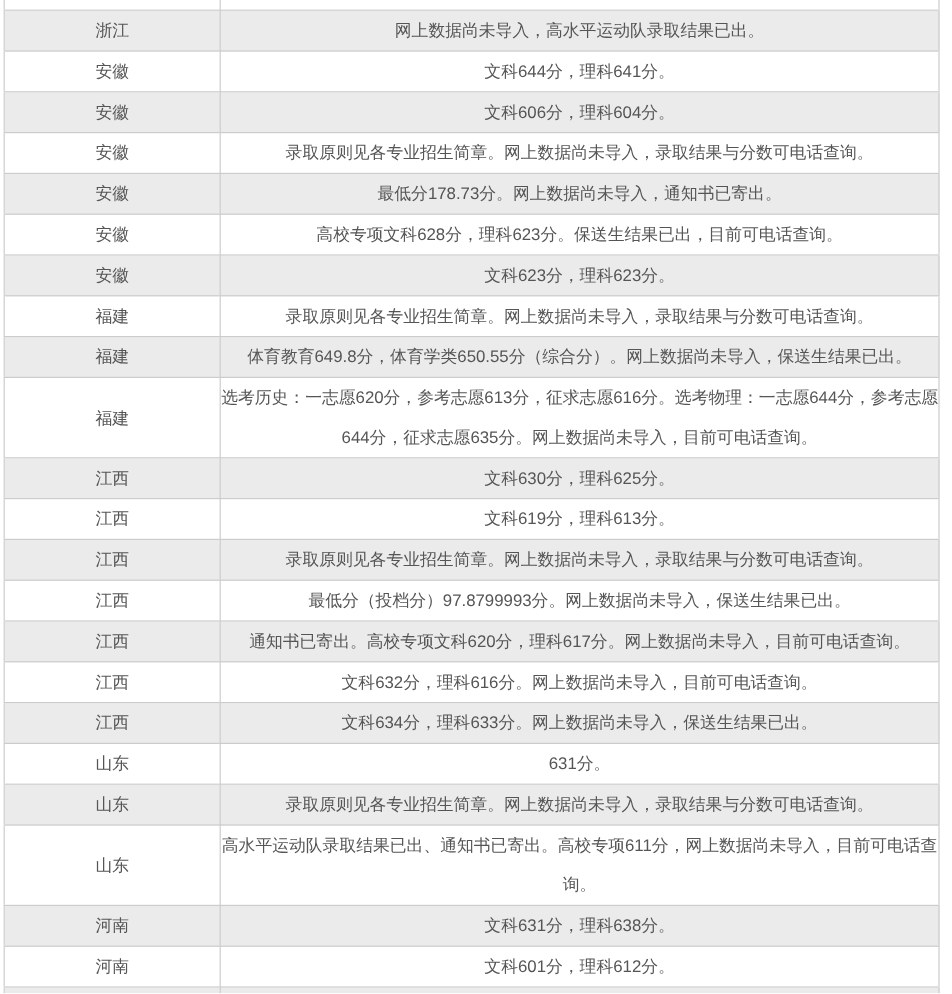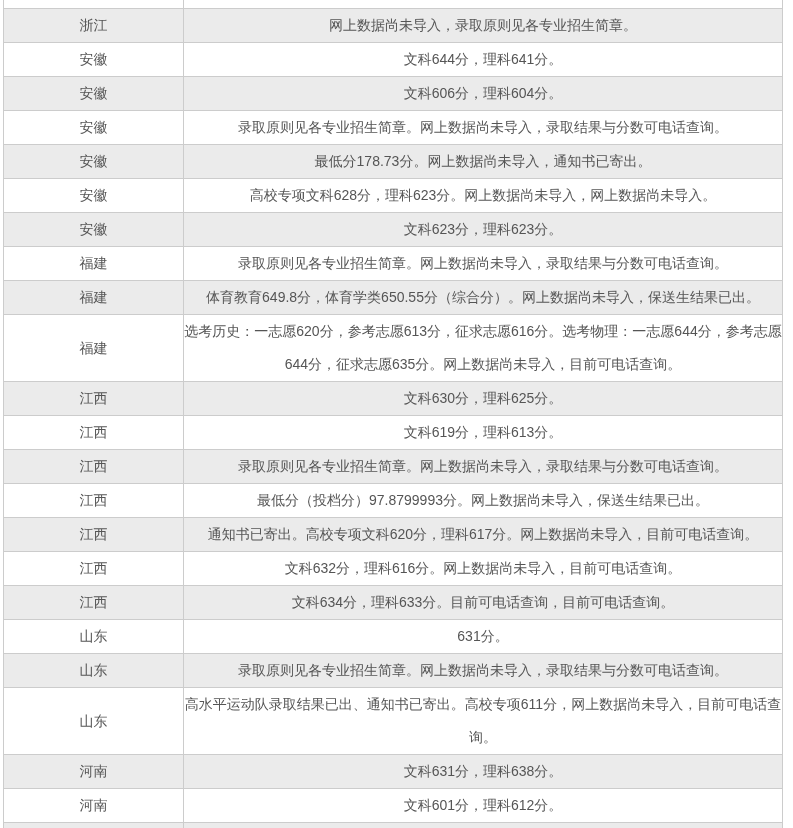--- a/index.html
+++ b/index.html
@@ -64,41 +64,41 @@
 
 <div class="page">
   <table class="results">
     <tbody>
       <tr class="partial-top">
         <td class="province-cell"></td>
         <td class="detail-cell"></td>
       </tr>
       <tr class="shaded">
           <td class="province-cell">浙江</td>
-          <td class="detail-cell">网上数据尚未导入，录取原则见各专业招生简章。</td>
+          <td class="detail-cell">网上数据尚未导入，高水平运动队录取结果已出。</td>
         </tr>
         <tr class="plain">
           <td class="province-cell">安徽</td>
           <td class="detail-cell">文科644分，理科641分。</td>
         </tr>
         <tr class="shaded">
           <td class="province-cell">安徽</td>
           <td class="detail-cell">文科606分，理科604分。</td>
         </tr>
         <tr class="plain">
           <td class="province-cell">安徽</td>
           <td class="detail-cell">录取原则见各专业招生简章。网上数据尚未导入，录取结果与分数可电话查询。</td>
         </tr>
         <tr class="shaded">
           <td class="province-cell">安徽</td>
           <td class="detail-cell">最低分178.73分。网上数据尚未导入，通知书已寄出。</td>
         </tr>
         <tr class="plain">
           <td class="province-cell">安徽</td>
-          <td class="detail-cell">高校专项文科628分，理科623分。网上数据尚未导入，网上数据尚未导入。</td>
+          <td class="detail-cell">高校专项文科628分，理科623分。保送生结果已出，目前可电话查询。</td>
         </tr>
         <tr class="shaded">
           <td class="province-cell">安徽</td>
           <td class="detail-cell">文科623分，理科623分。</td>
         </tr>
         <tr class="plain">
           <td class="province-cell">福建</td>
           <td class="detail-cell">录取原则见各专业招生简章。网上数据尚未导入，录取结果与分数可电话查询。</td>
         </tr>
         <tr class="shaded">
@@ -128,21 +128,21 @@
         <tr class="shaded">
           <td class="province-cell">江西</td>
           <td class="detail-cell">通知书已寄出。高校专项文科620分，理科617分。网上数据尚未导入，目前可电话查询。</td>
         </tr>
         <tr class="plain">
           <td class="province-cell">江西</td>
           <td class="detail-cell">文科632分，理科616分。网上数据尚未导入，目前可电话查询。</td>
         </tr>
         <tr class="shaded">
           <td class="province-cell">江西</td>
-          <td class="detail-cell">文科634分，理科633分。目前可电话查询，目前可电话查询。</td>
+          <td class="detail-cell">文科634分，理科633分。网上数据尚未导入，保送生结果已出。</td>
         </tr>
         <tr class="plain">
           <td class="province-cell">山东</td>
           <td class="detail-cell">631分。</td>
         </tr>
         <tr class="shaded">
           <td class="province-cell">山东</td>
           <td class="detail-cell">录取原则见各专业招生简章。网上数据尚未导入，录取结果与分数可电话查询。</td>
         </tr>
         <tr class="plain">

